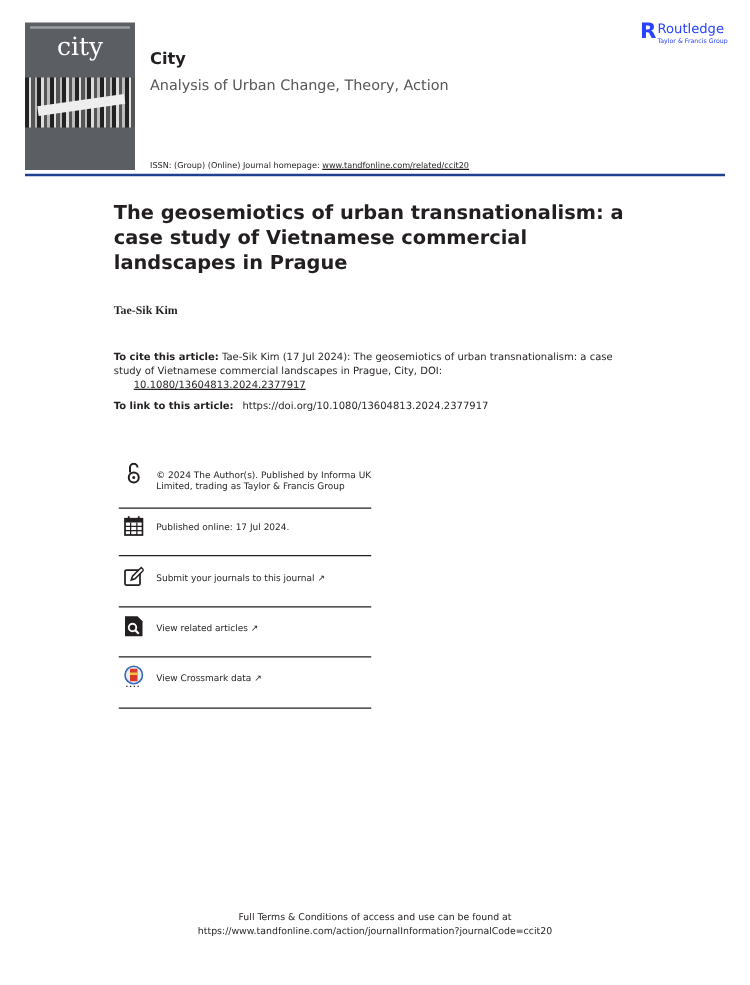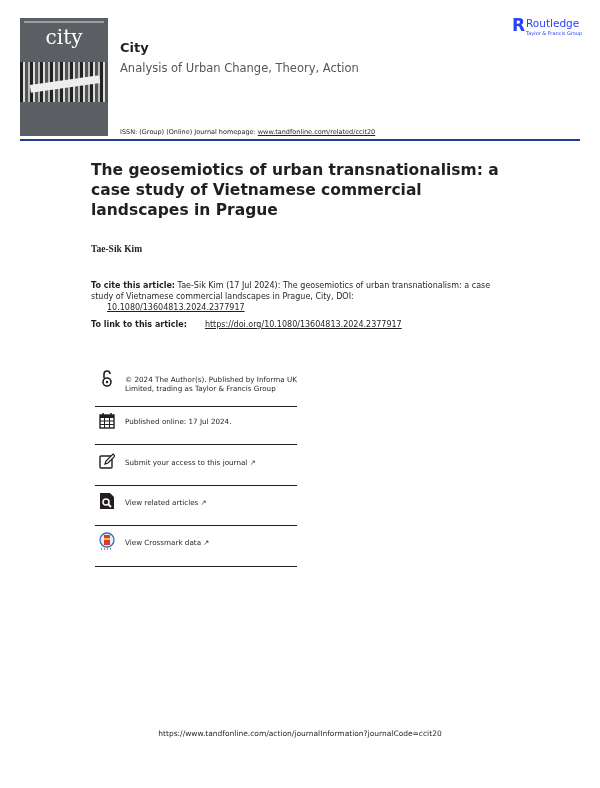--- a/index.html
+++ b/index.html
@@ -18,21 +18,21 @@
   .logo .sub{position:absolute;left:14px;top:14px;font-size:5px;white-space:nowrap;}
   .issn{position:absolute;left:120px;top:128px;font-size:6.5px;white-space:nowrap;}
   .issn a{color:#231f20;text-decoration:underline;}
   .rule{position:absolute;left:20px;top:139px;width:560px;height:2px;background:#1f3f8f;}
   .title{position:absolute;left:91px;top:160px;width:430px;font-size:15.5px;font-weight:bold;line-height:20px;}
   .author{position:absolute;left:91px;top:244px;font-size:9.5px;font-weight:bold;font-family:Liberation Serif, serif;}
   .cite{position:absolute;left:91px;top:280px;width:410px;font-size:8px;line-height:11px;}
   .cite b{font-weight:bold;}
   .cite a{color:#231f20;text-decoration:underline;margin-left:16px;}
   .link{position:absolute;left:91px;top:320px;font-size:8px;}
-  .link a{color:#231f20;text-decoration:underline;margin-left:18px;}
+  .link a{color:#231f20;margin-left:7px;}
   .box{position:absolute;left:95px;width:202px;}
   .box .ic{position:absolute;left:4px;top:0;width:16px;height:18px;}
   .box .txt{position:absolute;left:30px;font-size:7.2px;line-height:9px;width:172px;}
   .hr{position:absolute;left:95px;width:202px;height:1px;background:#231f20;}
 </style>
 </head>
 <body>
 
 <div class="cover">
   <div class="tiny"></div>
@@ -85,21 +85,21 @@
     </svg>
   <div class="txt" style="top:5px;">Published online: 17 Jul 2024.</div>
 </div>
 <div class="hr" style="top:444px;"></div>
 
 <div class="box" style="top:452px;height:24px;">
   <svg class="ic" viewBox="0 0 16 18">
       <rect x="1" y="4" width="12" height="12" rx="1" fill="none" stroke="#231f20" stroke-width="1.4"></rect>
       <path d="M6 12l1-3 7-7 2 2-7 7z" fill="#fff" stroke="#231f20" stroke-width="1.2"></path>
     </svg>
-  <div class="txt" style="top:6px;">Submit your access to this journal ↗</div>
+  <div class="txt" style="top:6px;">Submit your journals to this journal ↗</div>
 </div>
 <div class="hr" style="top:485px;"></div>
 
 <div class="box" style="top:492px;height:24px;">
   <svg class="ic" viewBox="0 0 16 18">
       <path d="M1 1h10l4 4v12H1z" fill="#231f20"></path>
       <circle cx="7" cy="10" r="3" fill="none" stroke="#fff" stroke-width="1.5"></circle>
       <path d="M9 12l3 3" stroke="#fff" stroke-width="1.8"></path>
     </svg>
   <div class="txt" style="top:6px;">View related articles ↗</div>
@@ -111,14 +111,15 @@
       <circle cx="8" cy="8" r="7" fill="#e8eef7" stroke="#3a6ab5" stroke-width="1.3"></circle>
       <rect x="5" y="3" width="6" height="10" fill="#d93a2b"></rect>
       <rect x="5" y="6" width="6" height="2" fill="#f2c43d"></rect>
       <path d="M2 17h1M5 17h1M8 17h1M11 17h1" stroke="#231f20" stroke-width="1"></path>
     </svg>
   <div class="txt" style="top:6px;">View Crossmark data ↗</div>
 </div>
 <div class="hr" style="top:566px;"></div>
 
 <div style="position:absolute;left:0;width:600px;top:728px;text-align:center;font-size:7.5px;line-height:11px;">
+  <div>Full Terms &amp; Conditions of access and use can be found at</div>
   <div>https://www.tandfonline.com/action/journalInformation?journalCode=ccit20</div>
 </div>
 
 </body></html>

